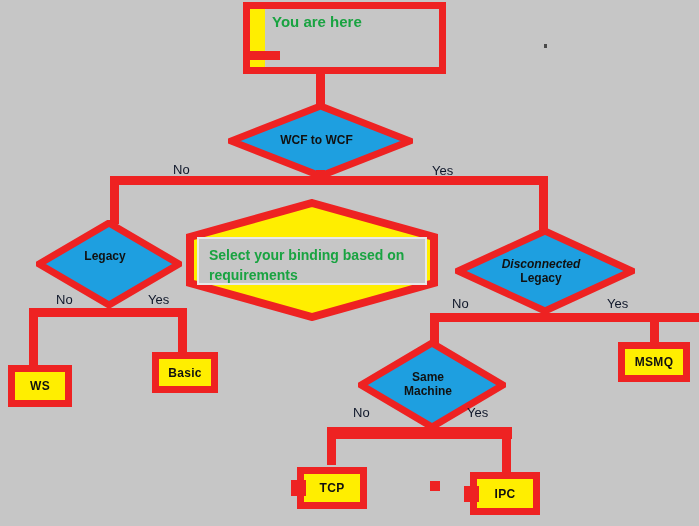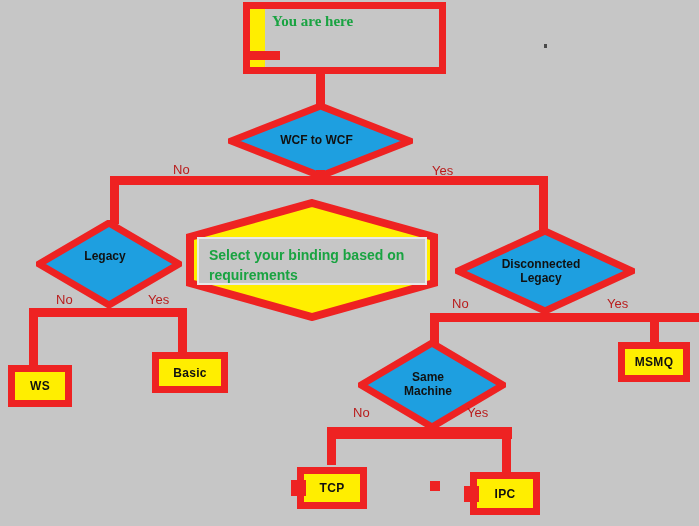--- a/index.html
+++ b/index.html
@@ -41,21 +41,21 @@
     text-align:center;
     color:#111;
     font-size:12px;
     font-weight:bold;
     line-height:1.25;
     pointer-events:none;
   }
 
   
   .blab{
-    color:#b91c1c;
+    color:#0f172a;
     font-size:13px;
     font-weight:normal;
     white-space:nowrap;
   }
 
   
   .note{
     border:7px solid #ee2222;
     box-sizing:border-box;
     background:#c6c6c6;
@@ -67,21 +67,20 @@
   .note .notch{
     position:absolute;left:0;width:30px;height:9px;
     background:#ee2222;
   }
   .note .txt{
     position:absolute;
     color:#19a341;
     font-size:15px;
     font-weight:bold;
     white-space:nowrap;
-    font-family:Liberation Serif, serif;
   }
 
   
   .hex{display:block;}
   .hex .inner{
     position:absolute;
     background:#c6c6c6;
     border:2px solid #e8e8e8;
     box-sizing:border-box;
     color:#19a341;
@@ -134,36 +133,36 @@
   <div class="conn vline" style="left:29px;top:308px;width:9px;height:58px;"></div>
   <div class="conn vline" style="left:178px;top:308px;width:9px;height:44px;"></div>
 
   <div class="blab" style="left:56px;top:292px;">No</div>
   <div class="blab" style="left:148px;top:292px;">Yes</div>
 
   <div class="proc" style="left:8px;top:365px;width:64px;height:42px;">
     <span>WS</span>
   </div>
 
-  <div class="proc" style="left:152px;top:352px;width:76px;height:41px;">
+  <div class="proc" style="left:152px;top:352px;width:66px;height:41px;">
     <span>Basic</span>
   </div>
 
   <svg class="hex" style="left:186px;top:199px;" width="252" height="122" viewBox="0 0 252 122">
     <polygon points="126,4 248,38 248,84 126,118 4,84 4,38" fill="#ffee00" stroke="#ee2222" stroke-width="8" stroke-linejoin="miter"></polygon>
   </svg>
   <div class="hex" style="left:186px;top:199px;width:252px;height:122px;padding-left:40px;">
     <div class="inner" style="left:11px;top:38px;width:230px;height:48px;">Select your binding based on requirements</div>
   </div>
 
   <svg class="dia" style="left:455px;top:228px;" width="180" height="86" viewBox="0 0 180 86">
     <polygon points="90,3 177,43 90,83 3,43" fill="#1e9fe0" stroke="#ee2222" stroke-width="7" stroke-linejoin="miter"></polygon>
   </svg>
   <div class="dia" style="left:455px;top:228px;width:180px;height:86px;">
-    <div class="lbl" style="top:29px;">Disconnected</div>
+    <div class="lbl" style="top:29px;font-style:italic;">Disconnected</div>
     <div class="lbl" style="top:43px;">Legacy</div>
   </div>
 
   <div class="conn hline" style="left:430px;top:313px;width:283px;height:9px;"></div>
   <div class="conn vline" style="left:430px;top:313px;width:9px;height:38px;"></div>
   <div class="conn vline" style="left:650px;top:313px;width:9px;height:30px;"></div>
 
   <div class="blab" style="left:452px;top:296px;">No</div>
   <div class="blab" style="left:607px;top:296px;">Yes</div>
 

